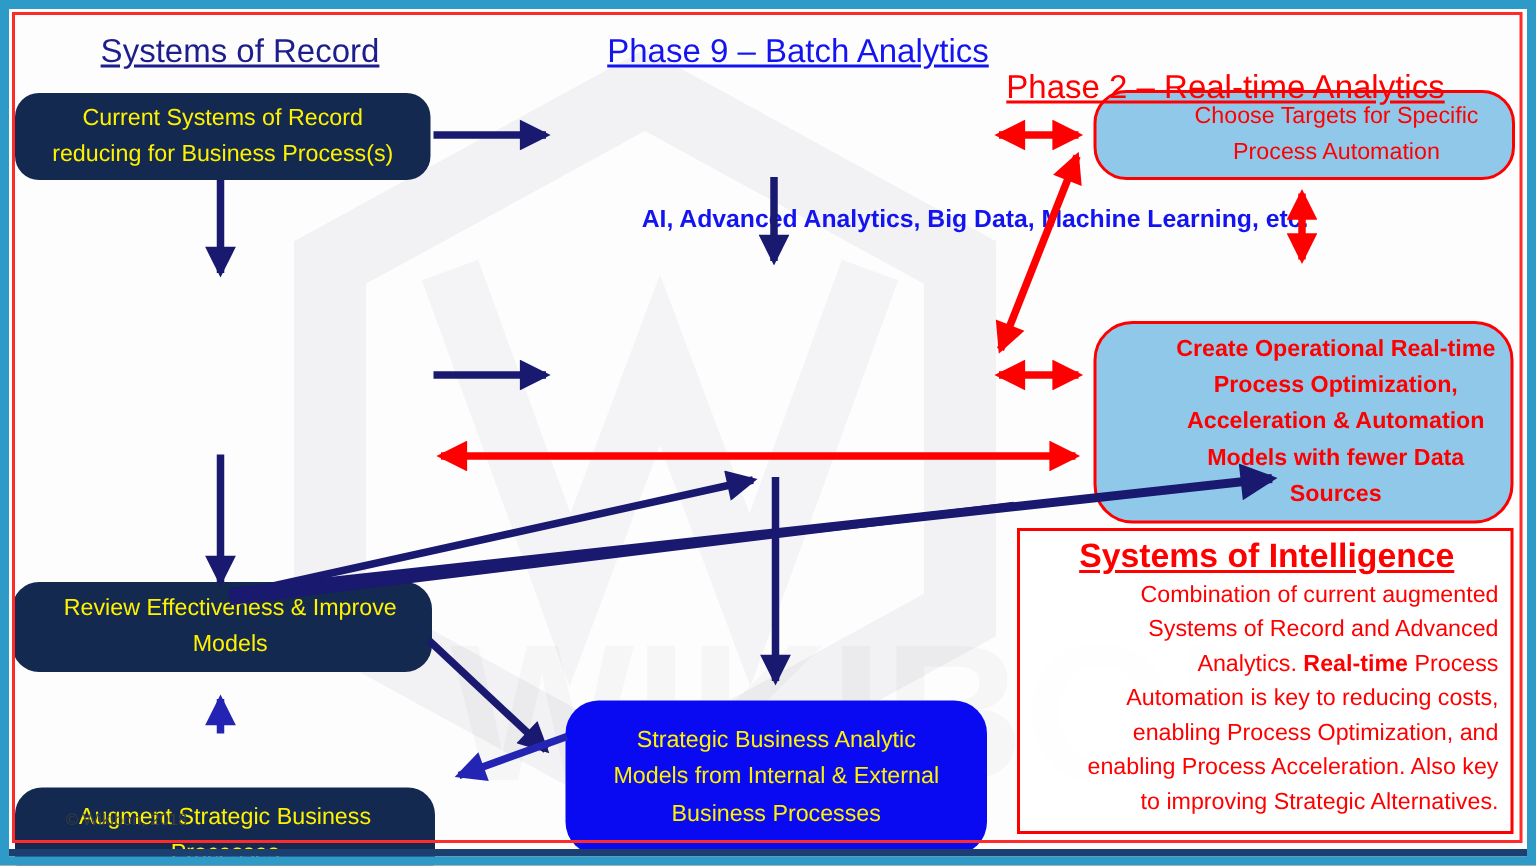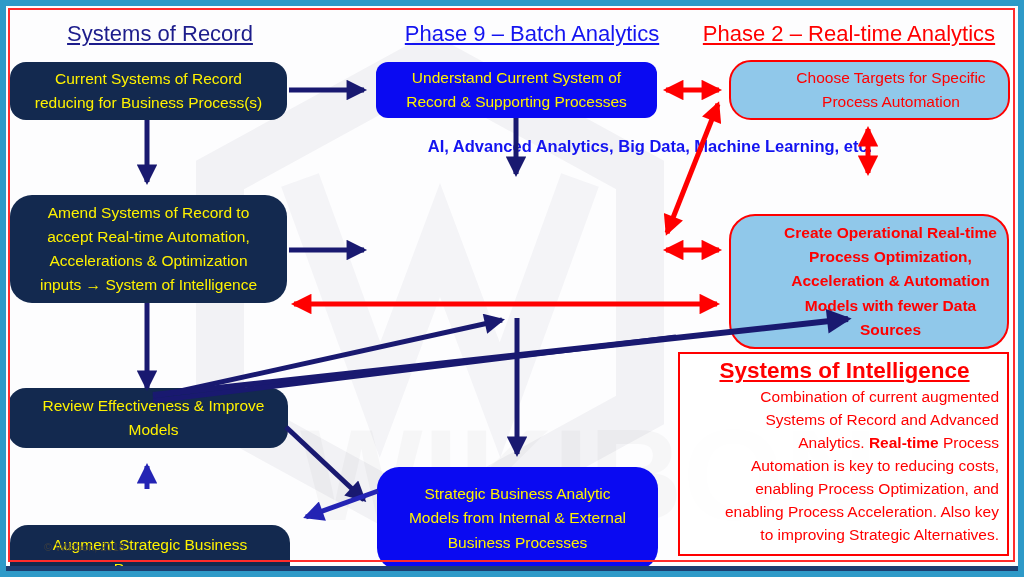--- a/index.html
+++ b/index.html
@@ -66,32 +66,26 @@
 <div class="slide">
 
   <svg class="watermark" width="1024" height="577" viewBox="0 0 1024 577">
     <polygon points="430,60 640,175 640,410 430,525 220,410 220,175" fill="none" stroke="#F2F2F5" stroke-width="48"></polygon>
     <path d="M300,180 L380,400 L440,240 L500,400 L580,180" fill="none" stroke="#F4F4F7" stroke-width="40"></path>
     <text x="300" y="520" font-size="130" font-weight="bold" fill="#000" opacity="0.025" font-family="Liberation Sans, sans-serif">WIKIBON</text>
   </svg>
 
   <div class="header navy" style="left:28px; width:264px;">Systems of Record</div>
   <div class="header blue" style="left:380px; width:304px;">Phase 9 – Batch Analytics</div>
-  <div class="header red" style="left:684px; width:330px;">Phase 2 – Real-time Analytics</div>
+  <div class="header red" style="left:652px; width:330px;margin-top:24px;">Phase 2 – Real-time Analytics</div>
 
   <div class="box navybox b-current">Current Systems of Record
 reducing for Business Process(s)</div>
-  <div class="box bluebox b-understand">Understand Current System of
-Record &amp; Supporting Processes</div>
   <div class="box lightbox b-choose">Choose Targets for Specific
 Process Automation</div>
-  <div class="box navybox b-amend">Amend Systems of Record to
-accept Real-time Automation,
-Accelerations &amp; Optimization
-inputs → System of Intelligence</div>
   <div class="box lightbox bold b-realtime">Create Operational Real-time
 Process Optimization,
 Acceleration &amp; Automation
 Models with fewer Data
 Sources</div>
   <div class="box navybox b-review">Review Effectiveness &amp; Improve
 Models</div>
   <div class="box navybox b-augment">Augment Strategic Business
 Processes</div>
   <div class="box bluebox b-strategic">Strategic Business Analytic

